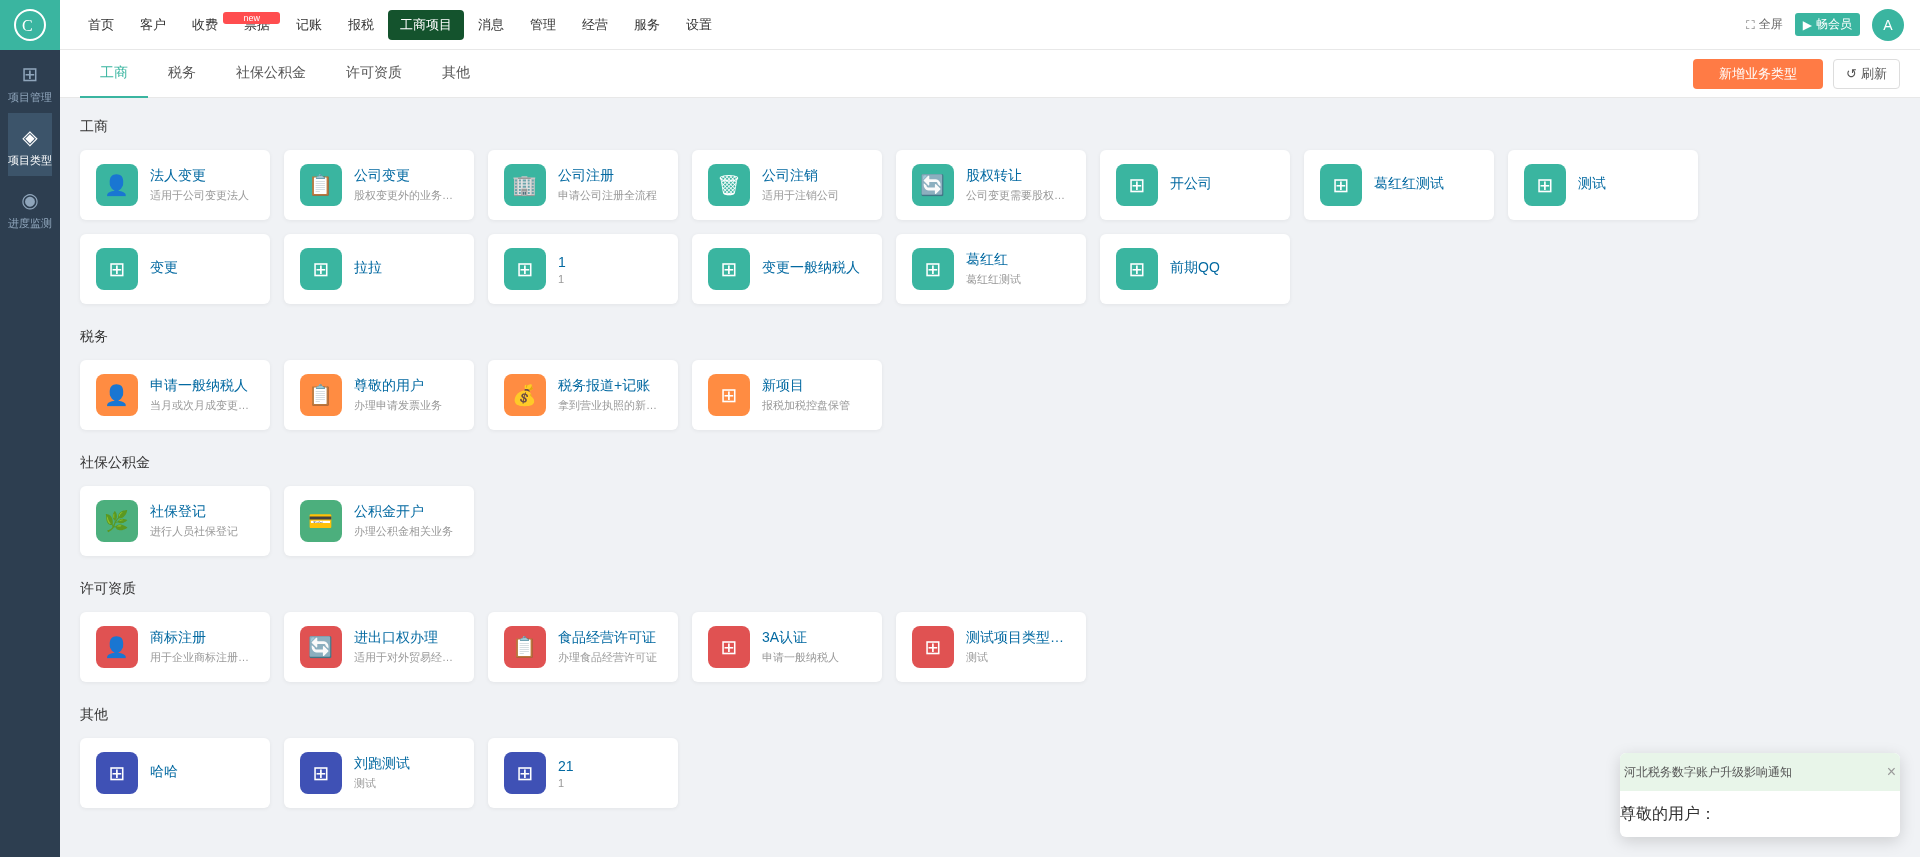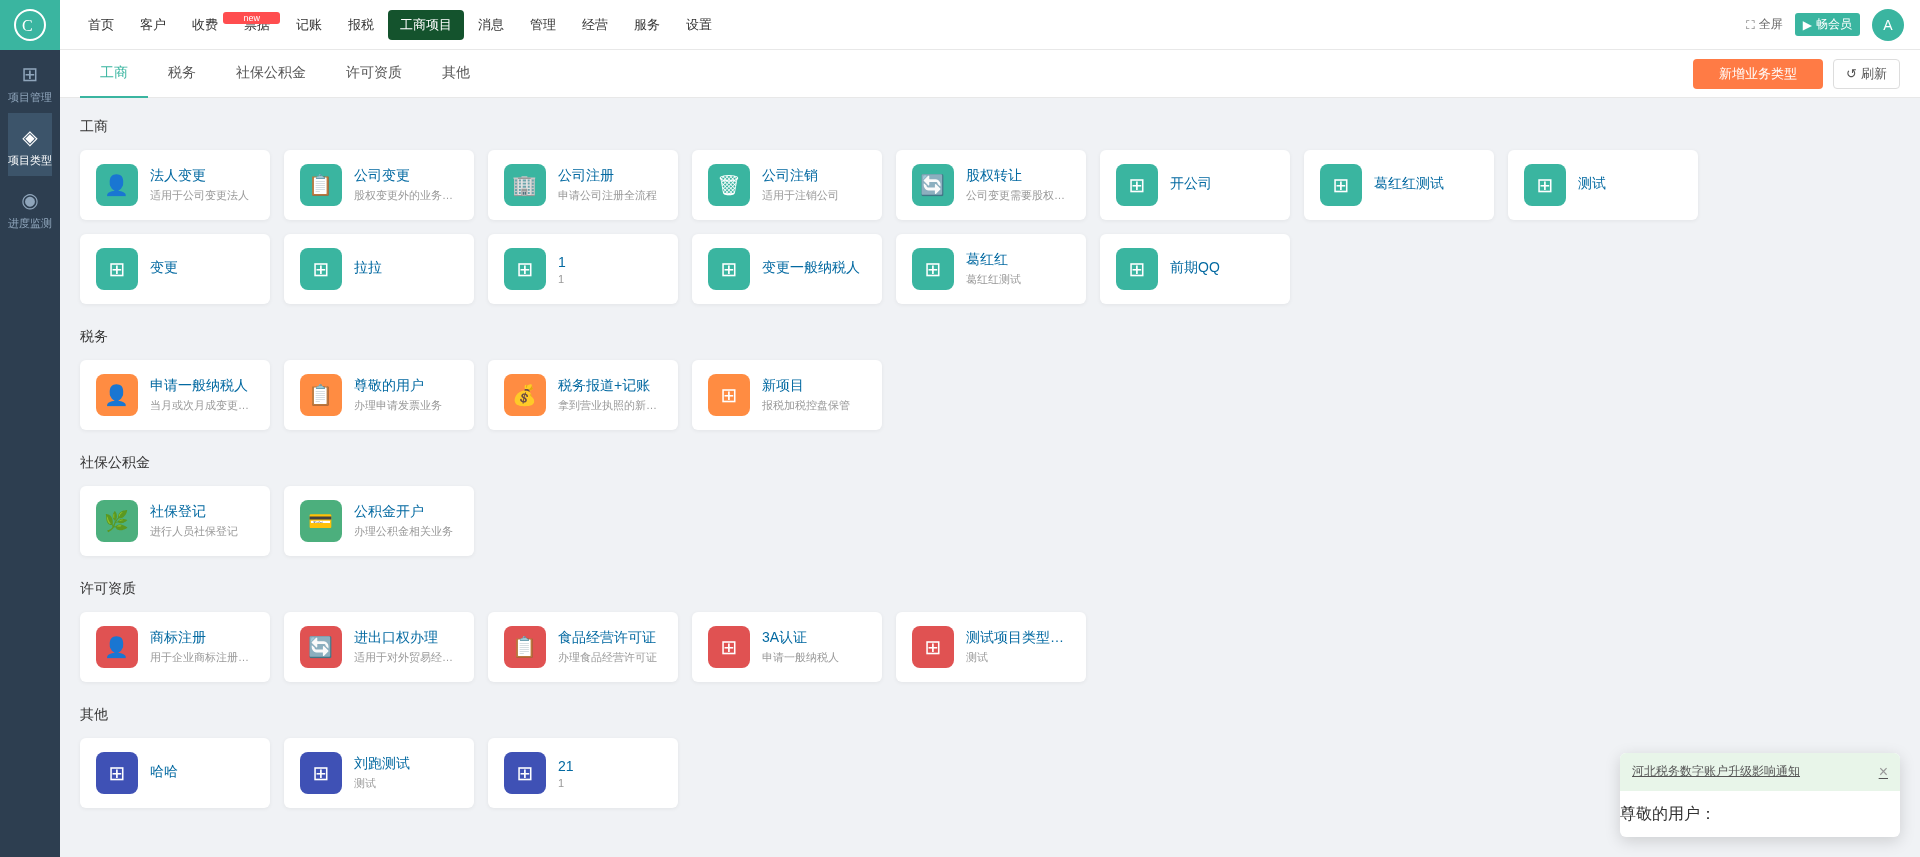--- a/index.html
+++ b/index.html
@@ -248,27 +248,26 @@
       width: 280px;
       background: #fff;
       border-radius: 6px;
       box-shadow: 0 4px 16px rgba(0,0,0,0.15);
       padding: 0;
       overflow: hidden;
       z-index: 999;
     }
     .notif-header {
       background: #e8f5e9;
-      padding: 10px 12px;
+      padding: 10px 4px;
       font-size: 12px;
       color: #555;
       display: flex;
       justify-content: space-between;
-      align-items: flex-start;
-      text-decoration: underline;
+      align-items: flex-end;
     }
     .notif-body {
       padding: 10px 0;
       font-size: 16px;
       color: #333;
       line-height: 1.6;
     }
     .notif-close {
       cursor: pointer;
       color: #999;

